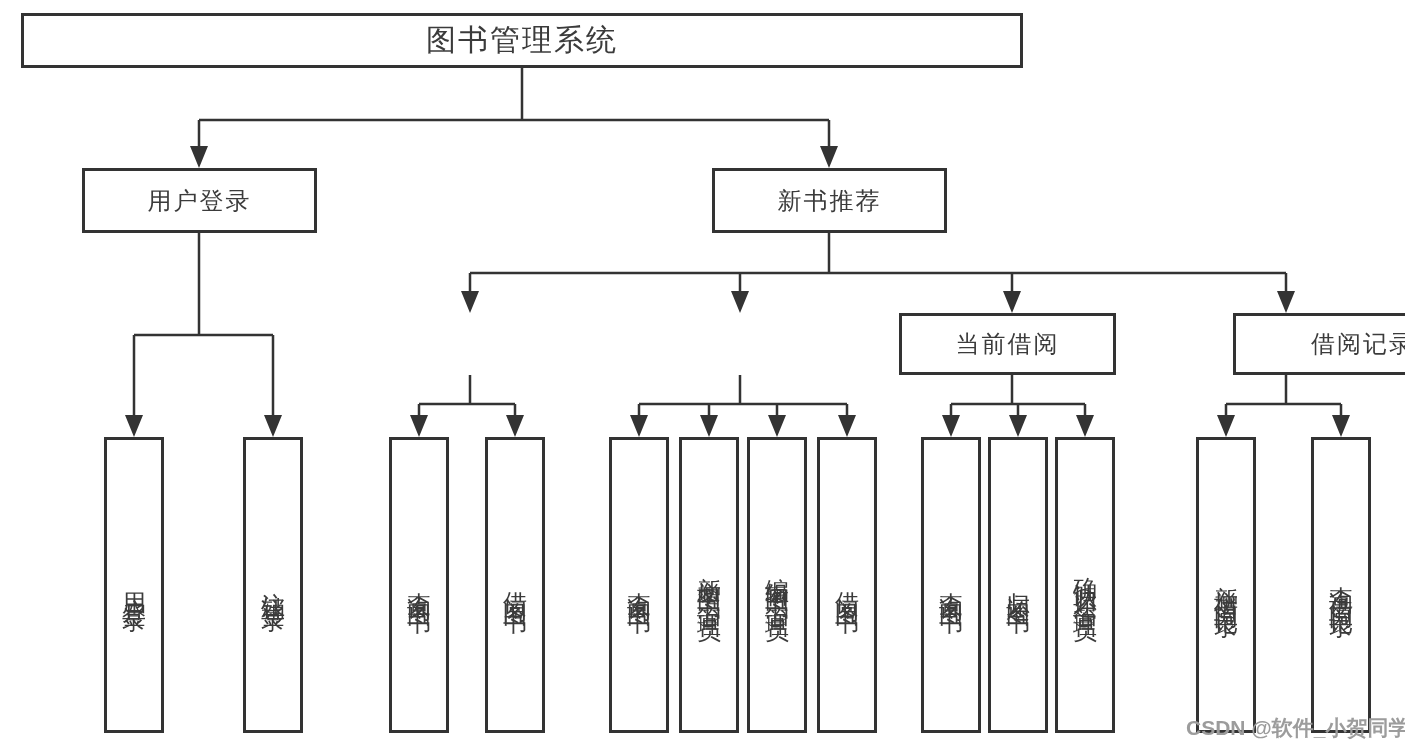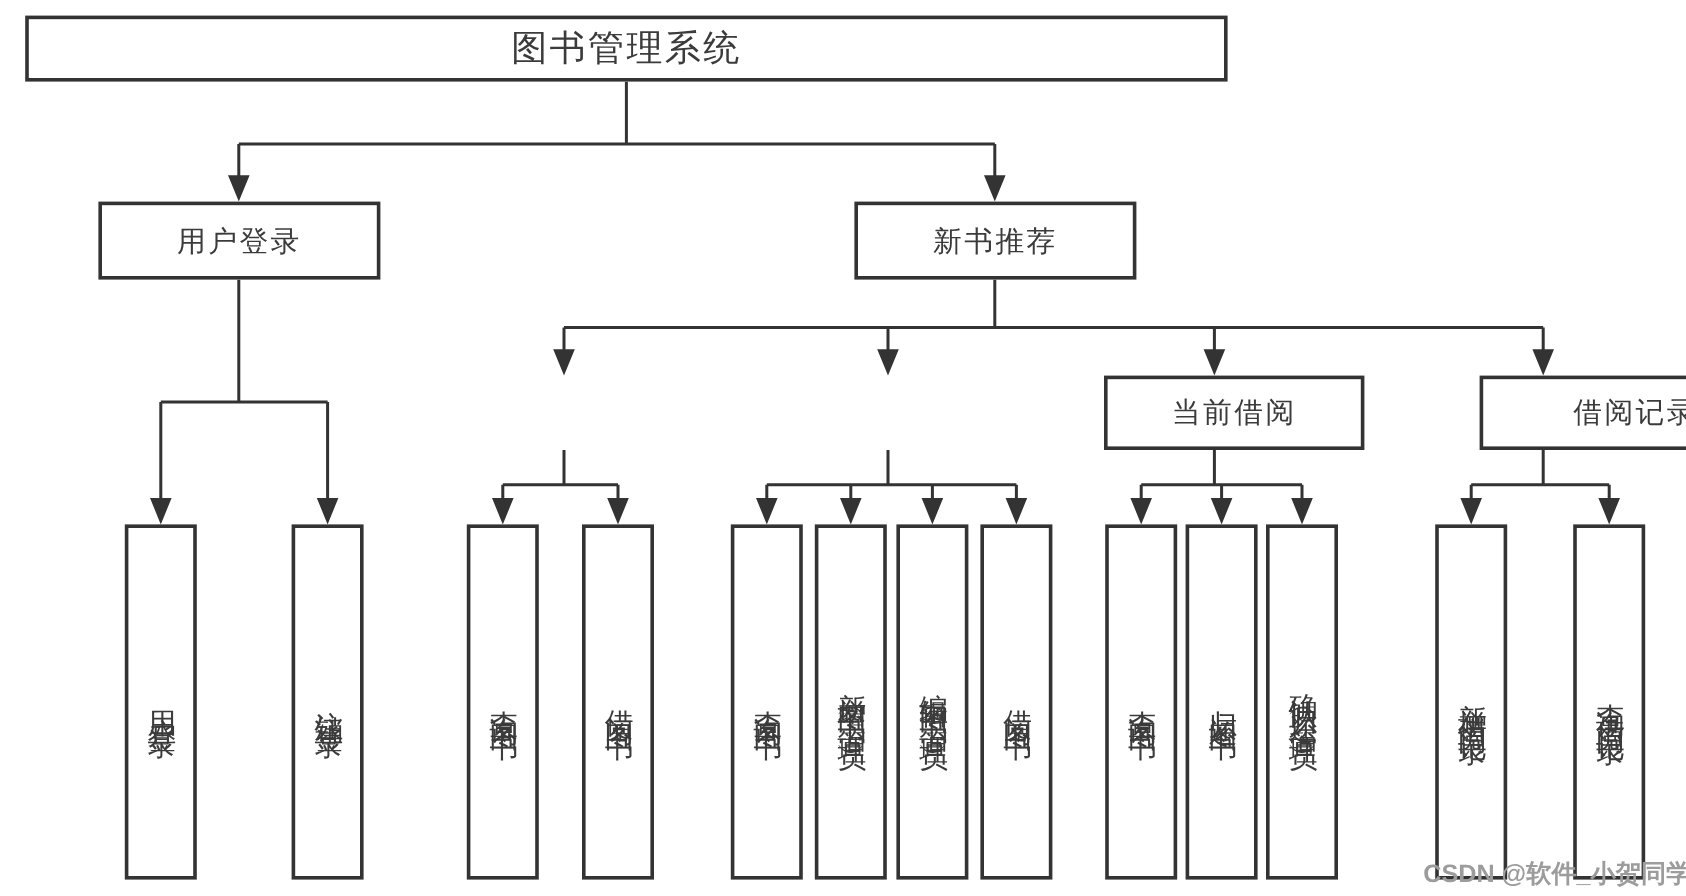--- a/index.html
+++ b/index.html
@@ -53,21 +53,21 @@
     line-height: 1;
     padding: 6px 0;
   }
   
   .node.user-login { left: 82px;  top: 168px; width: 235px; height: 65px; }
   .node.book-mgmt  { left: 712px; top: 168px; width: 235px; height: 65px; }
   
   .node.lv2 { top: 313px; height: 62px; }
   .node.new-books      { left: 362px;  width: 216px; }
   .node.book-borrow    { left: 633px;  width: 213px; }
-  .node.current-borrow { left: 920px;  width: 217px; }
+  .node.current-borrow { left: 899px;  width: 217px; }
   .node.borrow-records { left: 1233px; width: 260px; }
   
   .node.a1 { left: 104px; }
   .node.a2 { left: 243px; }
   .node.b1 { left: 389px; }
   .node.b2 { left: 485px; }
   .node.c1 { left: 609px; }
   .node.c2 { left: 679px; }
   .node.c3 { left: 747px; }
   .node.c4 { left: 817px; }

